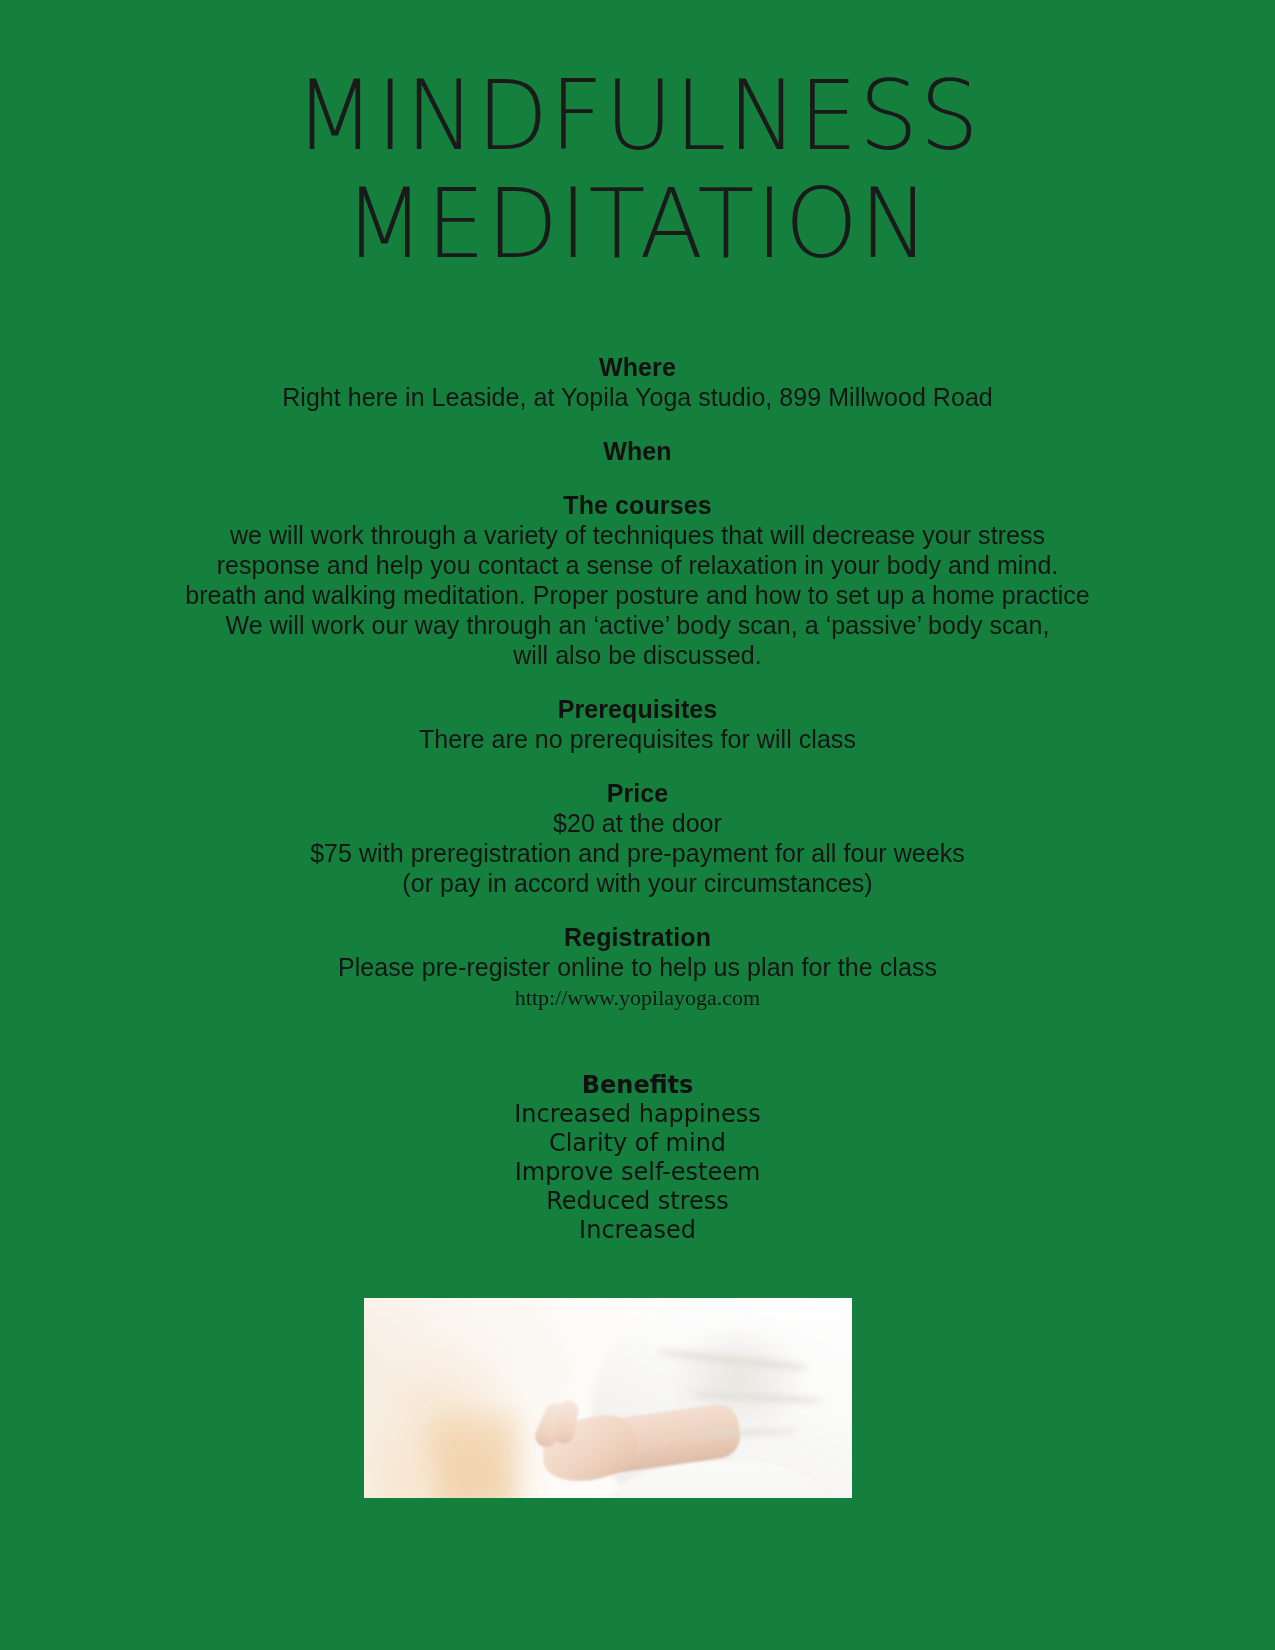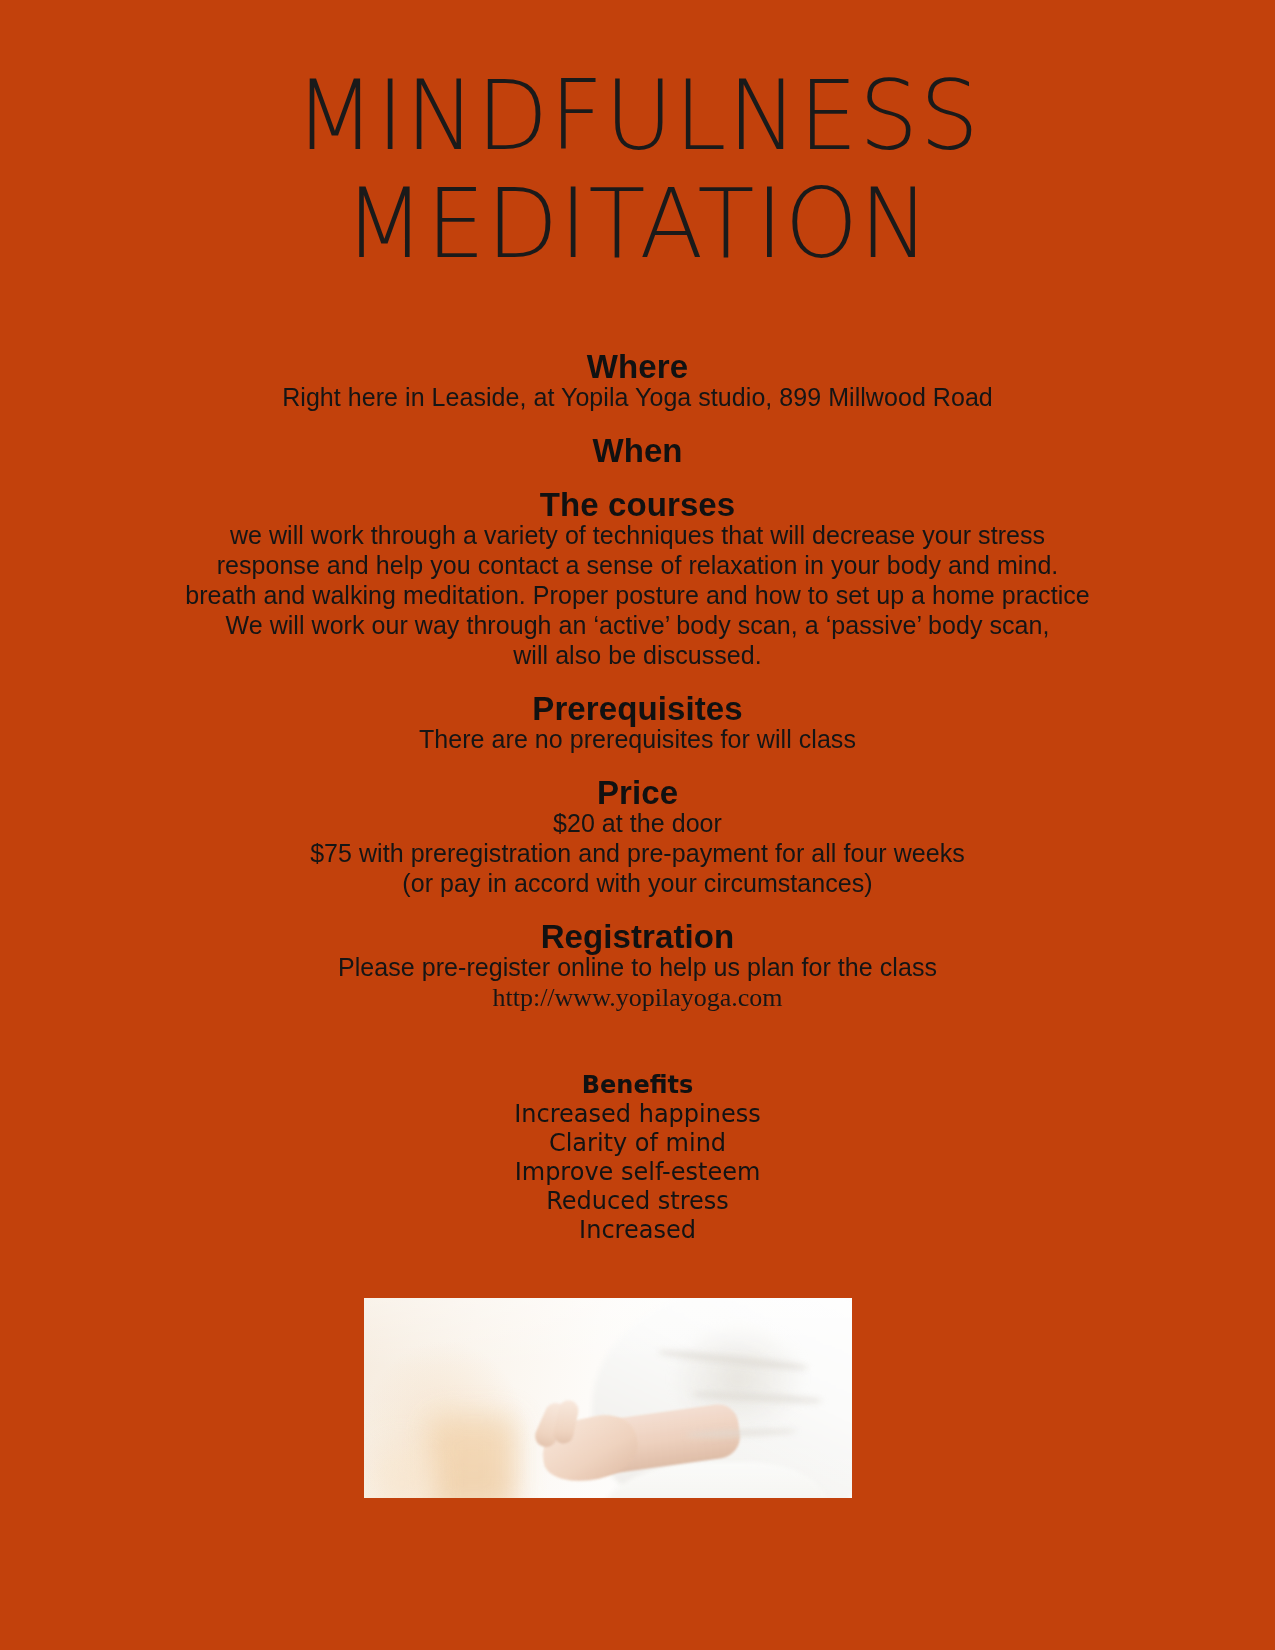--- a/index.html
+++ b/index.html
@@ -12,21 +12,21 @@
     height: 1650px;
     position: relative;
     font-family: "Liberation Sans", sans-serif;
     color: #111111;
     overflow: hidden;
   }
 
   .page {
     position: absolute;
     inset: 0;
-    background: #c2410c;
+    background: #15803d;
   }
 
   
   .title-block {
     position: absolute;
     top: 62px;
     left: 0;
     width: 1275px;
     text-align: center;
   }
@@ -48,40 +48,40 @@
     left: 0;
     width: 1275px;
     text-align: center;
   }
 
   .section { margin: 0; }
 
   .sec-head {
     font-family: "Liberation Sans", sans-serif;
     font-weight: bold;
-    font-size: 33px;
+    font-size: 25px;
     line-height: 30px;
     color: #111;
     letter-spacing: 0.1px;
   }
   .sec-line {
     font-family: "Liberation Sans", sans-serif;
     font-weight: normal;
     font-size: 25px;
     line-height: 30px;
     color: #151515;
     letter-spacing: 0.05px;
   }
   .gap-md { height: 24px; }
   .gap-lg { height: 28px; }
 
   
   .url-line {
     font-family: "Liberation Serif", serif;
-    font-size: 26px;
+    font-size: 22px;
     line-height: 32px;
     color: #161616;
   }
 
   
   .benefit-head {
     font-family: "DejaVu Sans", sans-serif;
     font-weight: bold;
     font-size: 24px;
     line-height: 30px;

